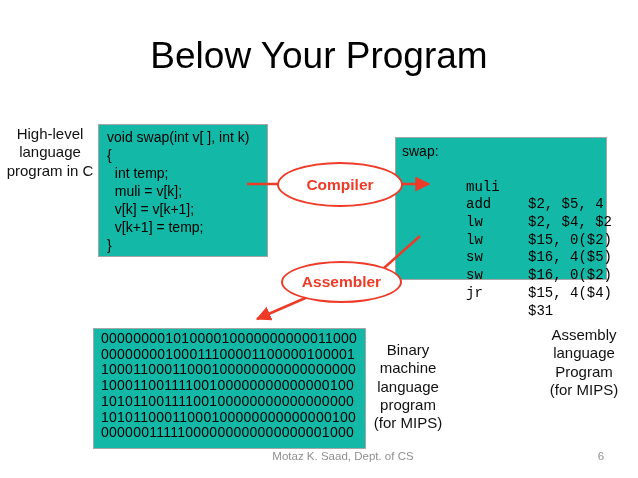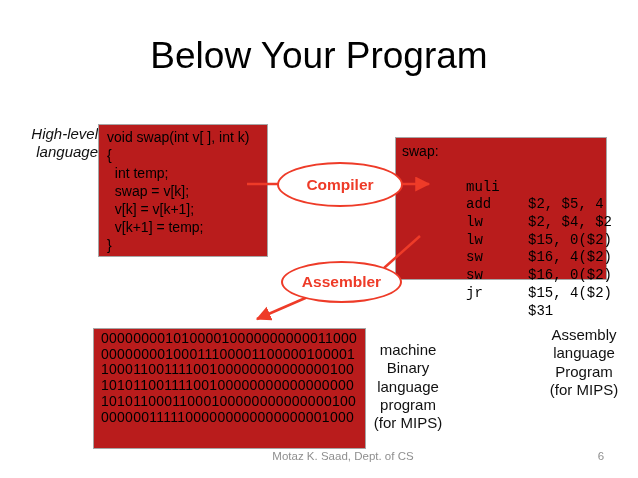--- a/index.html
+++ b/index.html
@@ -20,30 +20,29 @@
     text-align: center;
     font-size: 37px;
     line-height: 44px;
     color: #000000;
   }
   .side-label {
     position: absolute;
     left: 2px;
     top: 125px;
     width: 96px;
-    text-align: right;
+    text-align: center;
     font-size: 15px;
     line-height: 18.3px;
     color: #111;
-    font-style: italic;
   }
   .box {
     position: absolute;
     border: 1px solid #a6a6a6;
-    background: #b91c1c;
+    background: #14b8a6;
     z-index: 1;
   }
   .c-box { left: 98px; top: 124px; width: 170px; height: 133px; padding: 3px 0 0 8px; }
   .c-box .code-line { font-size: 14px; line-height: 18px; color: #000; white-space: pre; }
   .asm-box { left: 395px; top: 137px; width: 212px; height: 143px; padding: 4px 0 0 6px; }
   .asm-label { font-size: 14px; line-height: 18px; color: #000; }
   .asm-rows { position: absolute; left: 0; top: 23px; width: 100%; }
   .asm-row { font-size: 14px; line-height: 17.7px; color: #000; white-space: pre; font-family: Liberation Mono, monospace; }
   .asm-row .op { position: absolute; left: 70px; }
   .asm-row .args { position: absolute; left: 132px; }
@@ -104,27 +103,28 @@
 </head>
 <body>
 
 <div class="slide">
 
   <div class="title">Below Your Program</div>
 
   <div class="side-label">
     <div>High-level</div>
     <div>language</div>
+    <div>program in C</div>
   </div>
 
   <div class="box c-box">
     <div class="code-line">void swap(int v[ ], int k)</div>
     <div class="code-line">{</div>
     <div class="code-line">  int temp;</div>
-    <div class="code-line">  swap = v[k];</div>
+    <div class="code-line">  muli = v[k];</div>
     <div class="code-line">  v[k] = v[k+1];</div>
     <div class="code-line">  v[k+1] = temp;</div>
     <div class="code-line">}</div>
   </div>
 
   <div class="box asm-box">
     <div class="asm-label">swap:</div>
     <div class="asm-rows">
       <div class="asm-row">
         <span class="op">muli</span>
@@ -133,40 +133,41 @@
       <div class="asm-row">
         <span class="op">add</span>
         <span class="args">$2, $4, $2</span>
       </div>
       <div class="asm-row">
         <span class="op">lw</span>
         <span class="args">$15, 0($2)</span>
       </div>
       <div class="asm-row">
         <span class="op">lw</span>
-        <span class="args">$16, 4($2)</span>
+        <span class="args">$16, 4($5)</span>
       </div>
       <div class="asm-row">
         <span class="op">sw</span>
         <span class="args">$16, 0($2)</span>
       </div>
       <div class="asm-row">
         <span class="op">sw</span>
-        <span class="args">$15, 4($2)</span>
+        <span class="args">$15, 4($4)</span>
       </div>
       <div class="asm-row">
         <span class="op">jr</span>
         <span class="args">$31</span>
       </div>
     </div>
   </div>
 
   <div class="box bin-box">
     <div class="bin-line">00000000101000010000000000011000</div>
     <div class="bin-line">00000000100011100001100000100001</div>
+    <div class="bin-line">10001100011000100000000000000000</div>
     <div class="bin-line">10001100111100100000000000000100</div>
     <div class="bin-line">10101100111100100000000000000000</div>
     <div class="bin-line">10101100011000100000000000000100</div>
     <div class="bin-line">00000011111000000000000000001000</div>
   </div>
 
   <svg class="connectors" viewBox="0 0 638 478" xmlns="http://www.w3.org/2000/svg">
     <defs>
       <marker id="arrowhead" markerWidth="8" markerHeight="8" refX="5.5" refY="3" orient="auto">
         <path d="M0,0 L6,3 L0,6 Z" fill="#ee3b28"></path>
@@ -187,22 +188,22 @@
   </div>
 
   <div class="caption caption-assembly">
     <div>Assembly</div>
     <div>language</div>
     <div>Program</div>
     <div>(for MIPS)</div>
   </div>
 
   <div class="caption caption-binary">
+    <div>Binary</div>
     <div>machine</div>
-    <div>Binary</div>
     <div>language</div>
     <div>program</div>
     <div>(for MIPS)</div>
   </div>
 
   <div class="footer-author">Motaz K. Saad, Dept. of CS</div>
   <div class="footer-page">6</div>
 
 </div>
 

